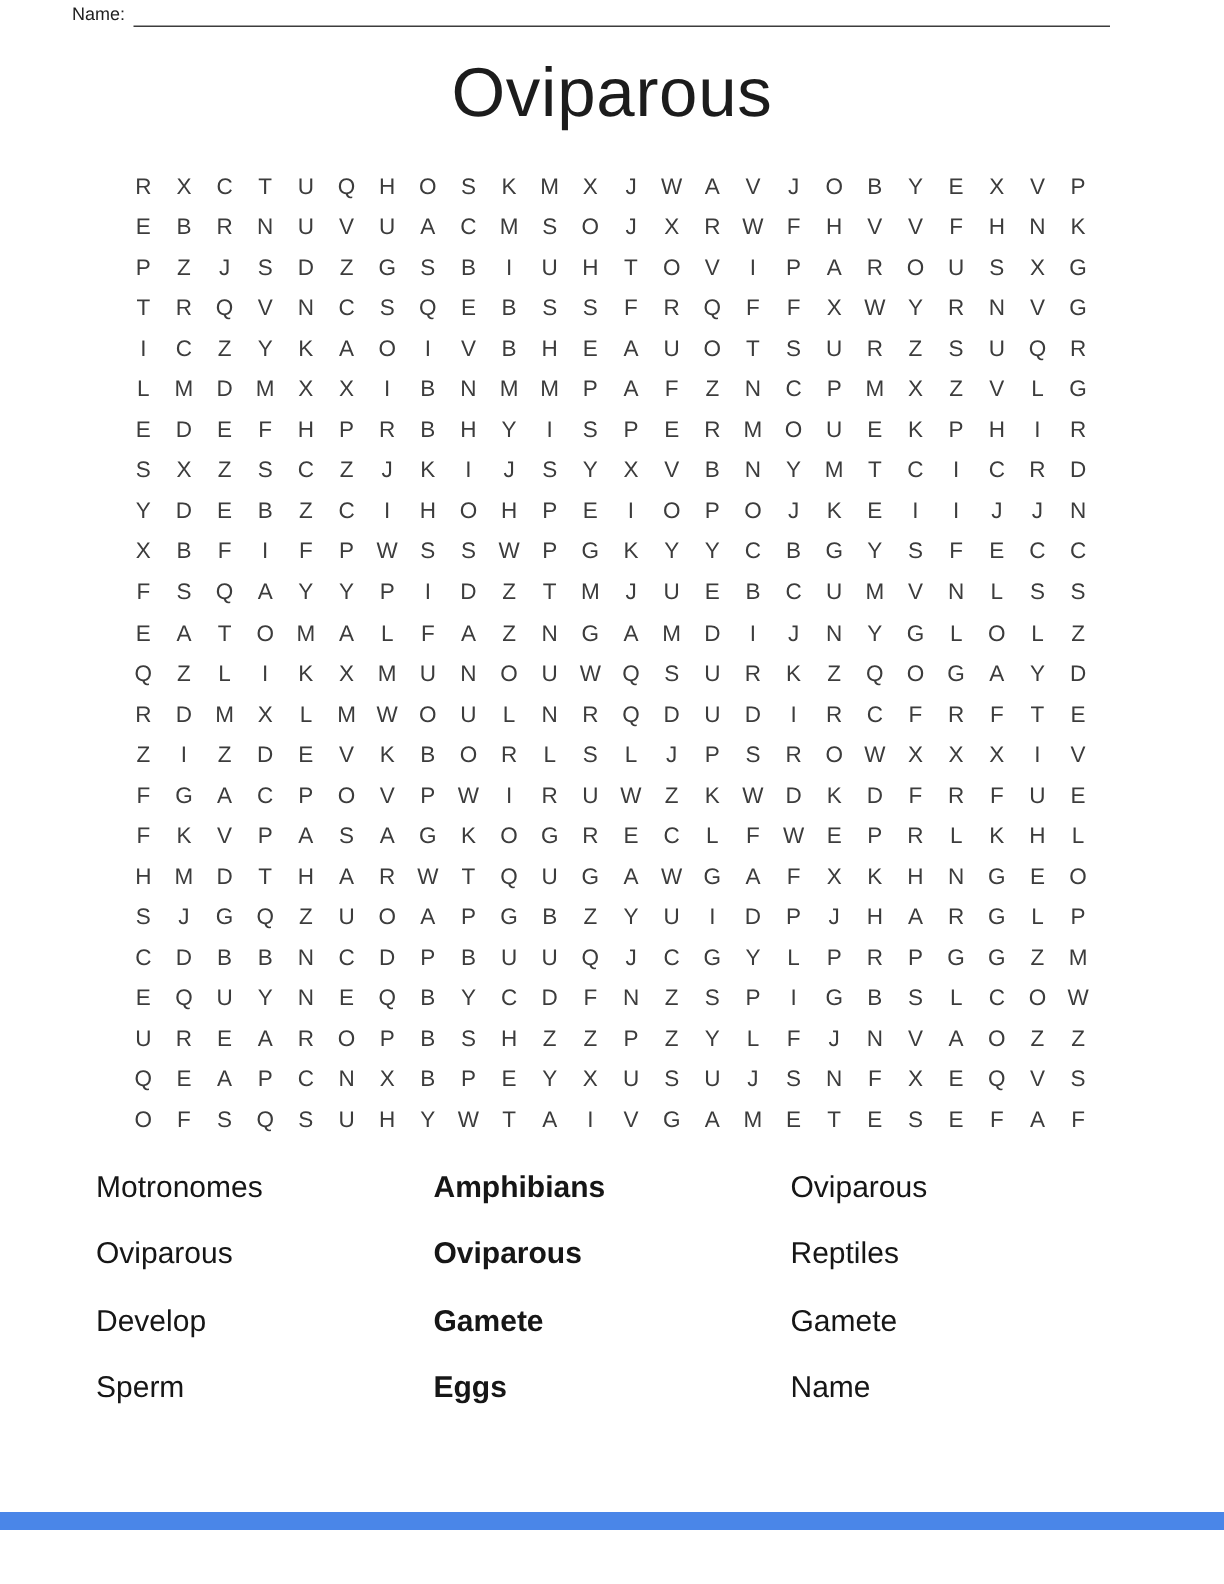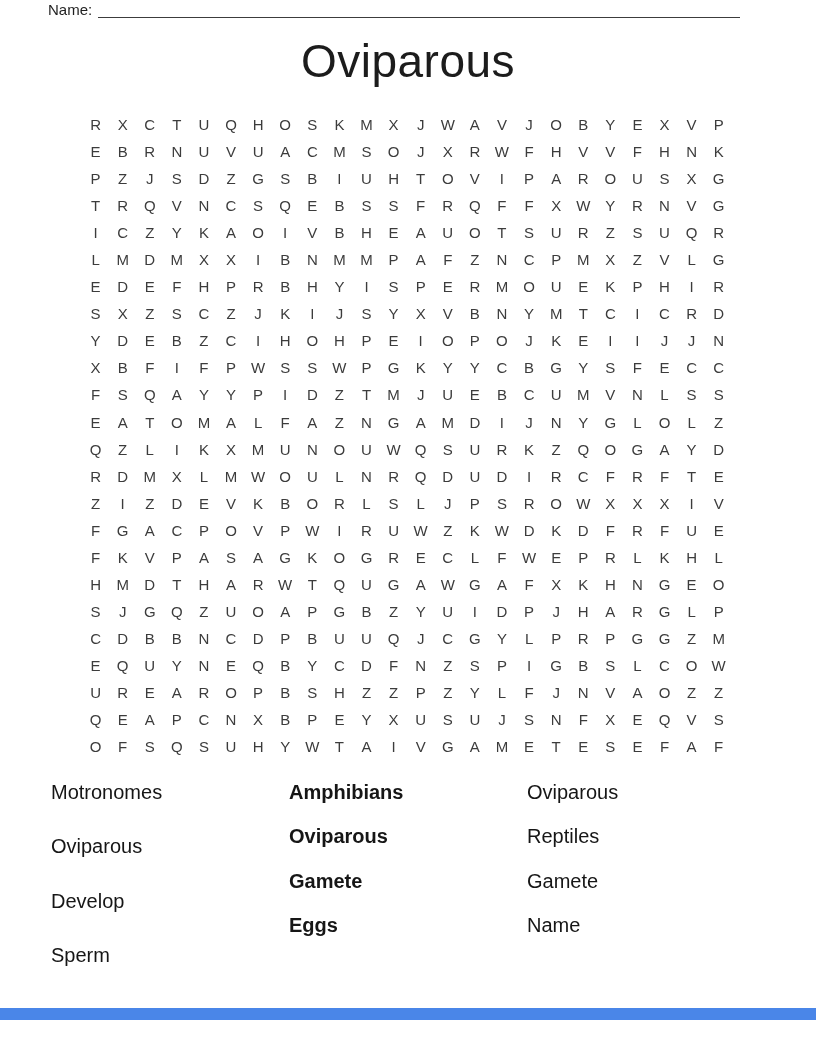--- a/index.html
+++ b/index.html
@@ -7,42 +7,42 @@
     width:816px; height:1056px;
     background:#ffffff;
     font-family:"Liberation Sans", sans-serif;
     position:relative;
     overflow:hidden;
   }
   .name-row {
     position:absolute; left:48px; top:1px; width:692px;
     display:flex; align-items:flex-end;
   }
-  .name-label { font-size:15px; color:#1f1f1f; padding-right:6px; line-height:17px; }
+  .name-label { font-size:12px; color:#1f1f1f; padding-right:6px; line-height:17px; }
   .name-line { flex:1; border-bottom:1.4px solid #3c3c3c; height:16px; }
 
   .page-title {
     position:absolute; top:34px; left:0; width:816px;
     text-align:center; font-size:46px; font-weight:400; color:#1c1c1c;
     letter-spacing:0.5px;
   }
 
   .ws-grid {
     position:absolute; left:82px; top:111px;
     display:grid;
     grid-template-columns:repeat(24, 27.1px);
     grid-auto-rows:27.05px;
   }
   .ws-cell {
     display:flex; align-items:center; justify-content:center;
     font-size:15px; font-weight:400; color:#3c3c3c;
   }
 
   .word-col { position:absolute; top:782px; display:flex; flex-direction:column; }
-  .word-col.c1 { left:51px;gap:10px; }
+  .word-col.c1 { left:64px; }
   .word-col.c2 { left:289px;font-weight:bold; }
   .word-col.c3 { left:527px; }
   .word-item {
     font-size:20px; color:#161616; line-height:20px;
     margin-bottom:24.4px; white-space:nowrap;
   }
 
   .accent-bar {
     position:absolute; left:0; top:1008px; width:816px; height:12px;
   }

